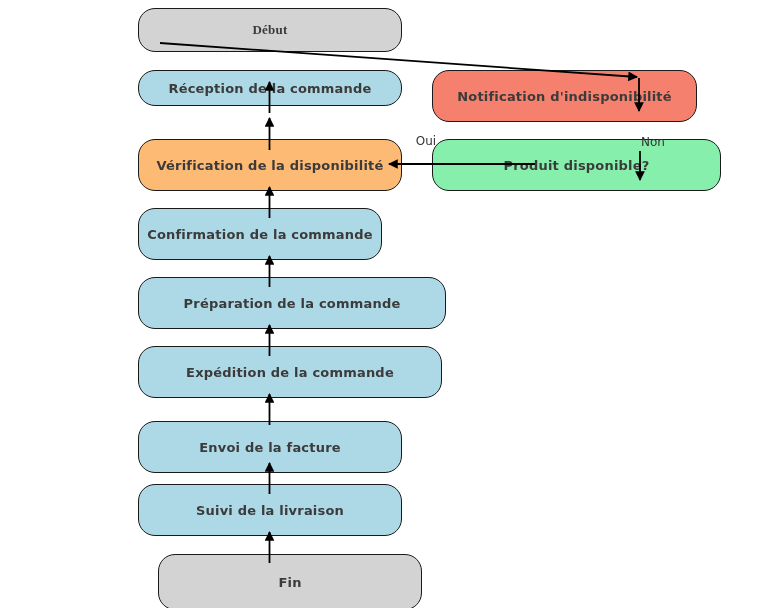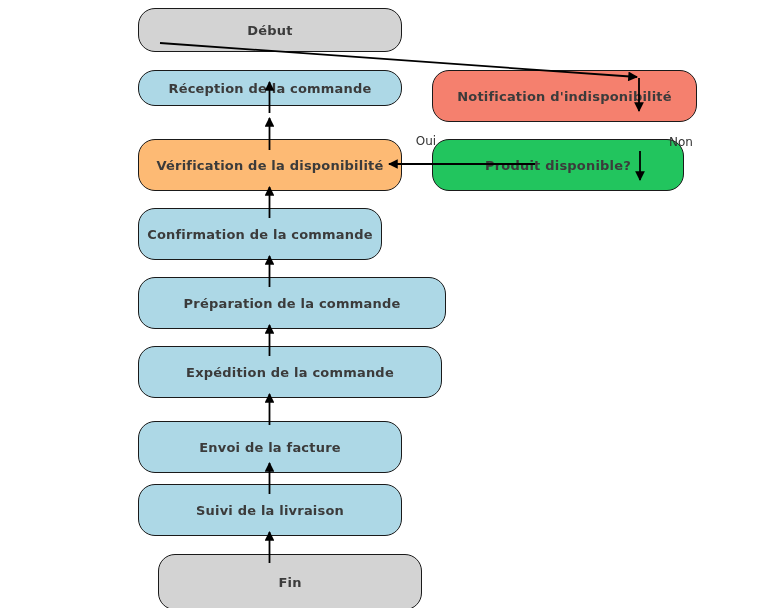--- a/index.html
+++ b/index.html
@@ -43,33 +43,33 @@
     position: absolute;
     left: 0; top: 0;
     pointer-events: none;
   }
 </style>
 </head>
 <body>
 
 <div id="canvas">
   <div id="node-layer">
-      <div class="node" style="left: 138px; top: 8px; width: 264px; height: 44px; background: rgb(211, 211, 211);">
+      <div class="node" style="left: 138px; top: 8px; width: 264px; height: 44px; background: rgb(211, 211, 211); font-family: Liberation Serif, serif;">
         <span class="node-label">Début</span>
       </div>
       <div class="node" style="left: 138px; top: 70px; width: 264px; height: 36px; background: rgb(173, 216, 230);">
         <span class="node-label">Réception de la commande</span>
       </div>
       <div class="node" style="left: 432px; top: 70px; width: 265px; height: 52px; background: rgb(245, 128, 110);">
         <span class="node-label">Notification d'indisponibilité</span>
       </div>
       <div class="node" style="left: 138px; top: 139px; width: 264px; height: 52px; background: #fdba74;">
         <span class="node-label">Vérification de la disponibilité</span>
       </div>
-      <div class="node" style="left: 432px; top: 139px; width: 252px; height: 52px; background: #22c55e;">
+      <div class="node" style="left: 432px; top: 139px; width: 289px; height: 52px; background: #86efac;">
         <span class="node-label">Produit disponible?</span>
       </div>
       <div class="node" style="left: 138px; top: 208px; width: 244px; height: 52px; background: rgb(173, 216, 230);">
         <span class="node-label">Confirmation de la commande</span>
       </div>
       <div class="node" style="left: 138px; top: 277px; width: 308px; height: 52px; background: rgb(173, 216, 230);">
         <span class="node-label">Préparation de la commande</span>
       </div>
       <div class="node" style="left: 138px; top: 346px; width: 304px; height: 52px; background: rgb(173, 216, 230);">
         <span class="node-label">Expédition de la commande</span>
@@ -100,15 +100,15 @@
         <line x1="269.5" y1="218" x2="269.5" y2="187" stroke="#000000" stroke-width="1.8" marker-end="url(#ah)"></line>
         <line x1="269.5" y1="287" x2="269.5" y2="256" stroke="#000000" stroke-width="1.8" marker-end="url(#ah)"></line>
         <line x1="269.5" y1="356" x2="269.5" y2="325" stroke="#000000" stroke-width="1.8" marker-end="url(#ah)"></line>
         <line x1="269.5" y1="425" x2="269.5" y2="394" stroke="#000000" stroke-width="1.8" marker-end="url(#ah)"></line>
         <line x1="269.5" y1="494" x2="269.5" y2="463" stroke="#000000" stroke-width="1.8" marker-end="url(#ah)"></line>
         <line x1="269.5" y1="563" x2="269.5" y2="532" stroke="#000000" stroke-width="1.8" marker-end="url(#ah)"></line>
       </g>
   </svg>
   <div id="label-layer">
       <div class="edge-label" style="left: 426px; top: 141px;">Oui</div>
-      <div class="edge-label" style="left: 681px; top: 142px;">Non</div>
+      <div class="edge-label" style="left: 653px; top: 142px;">Non</div>
     </div>
 </div>
 
 </body></html>

